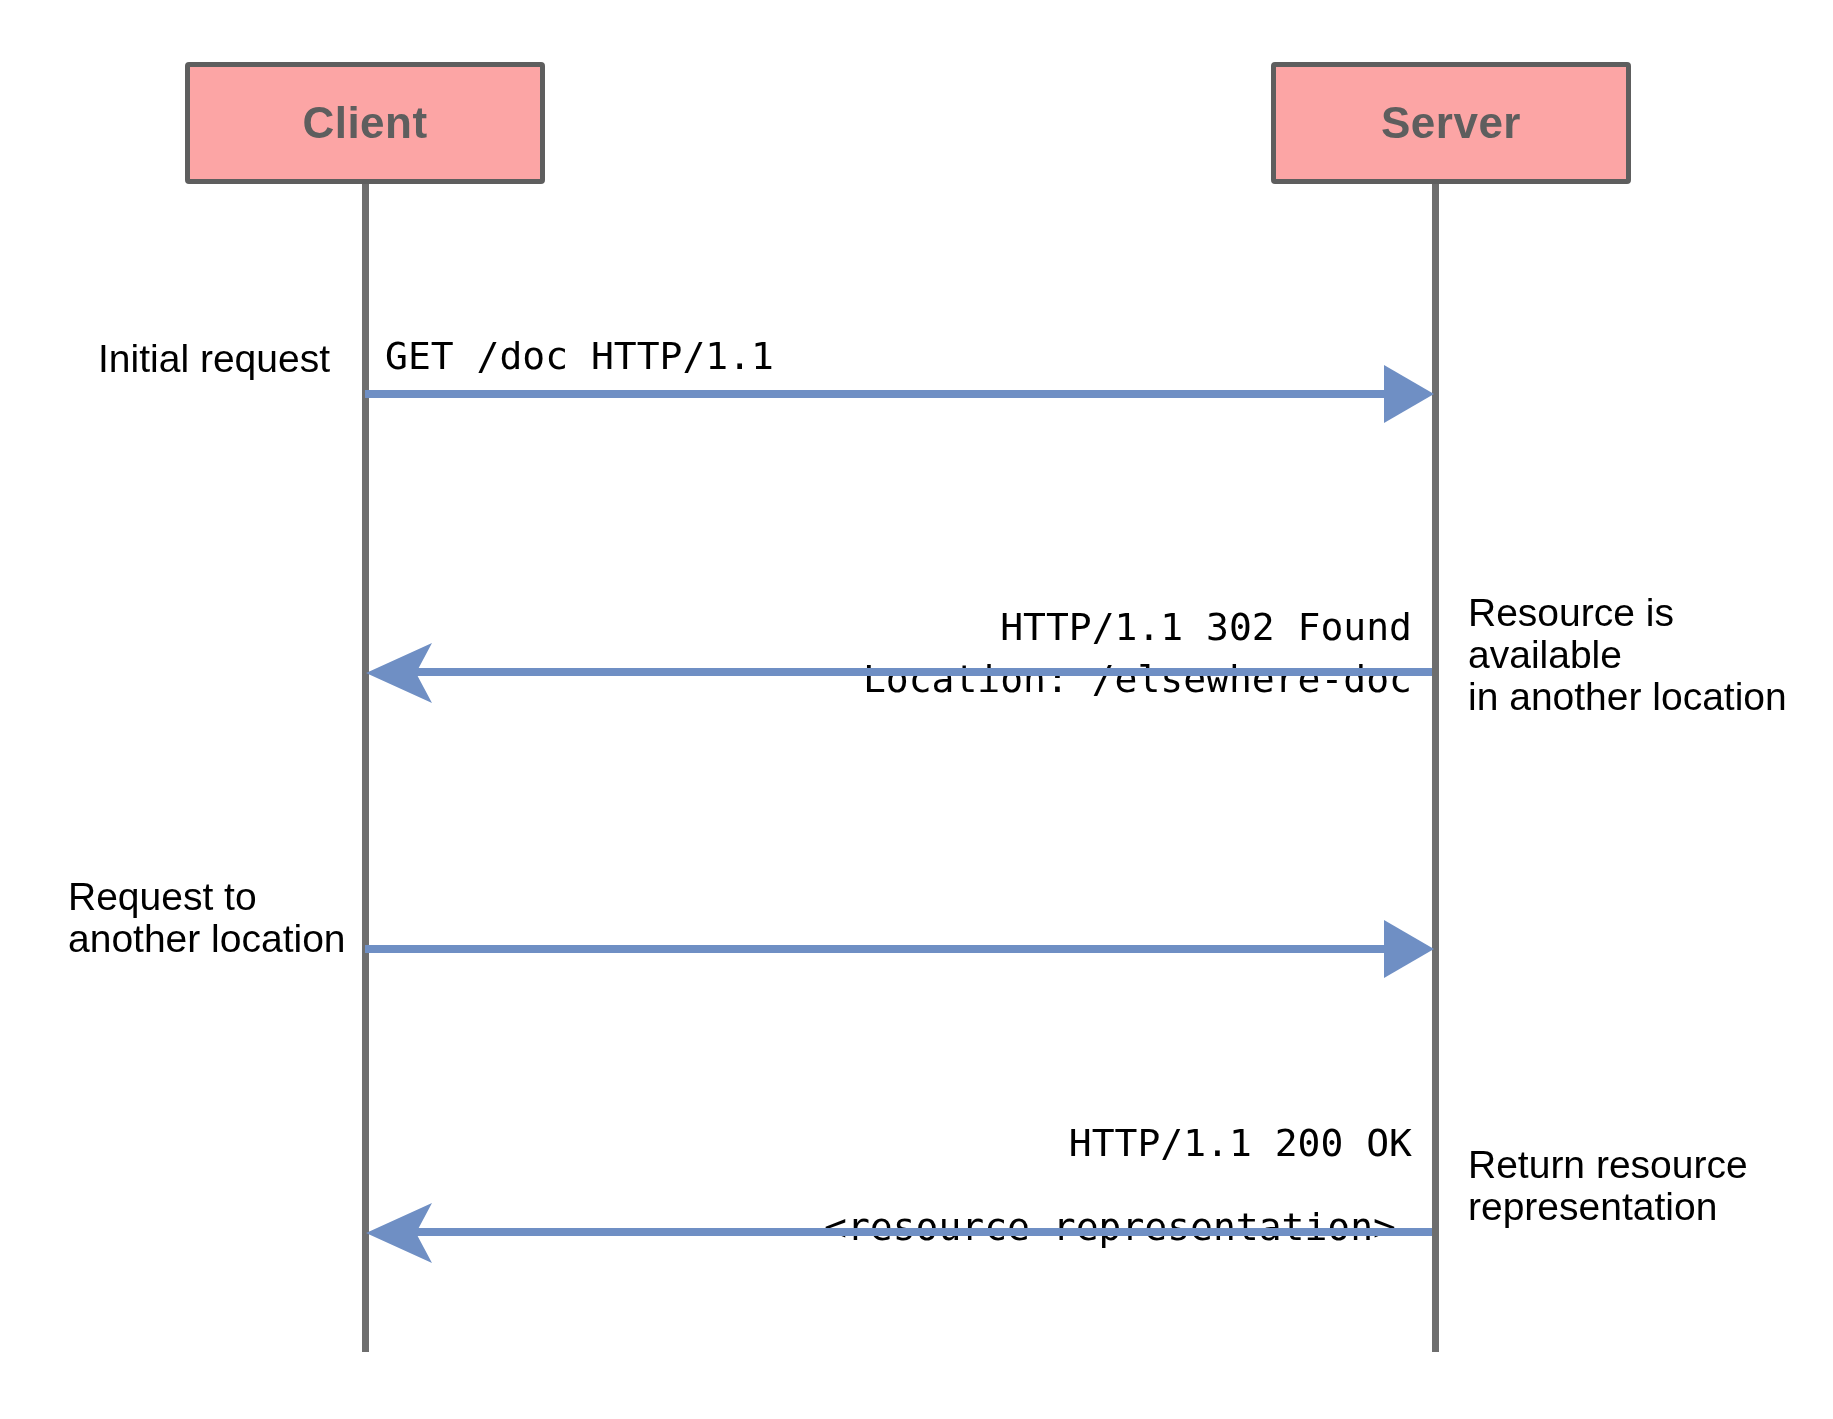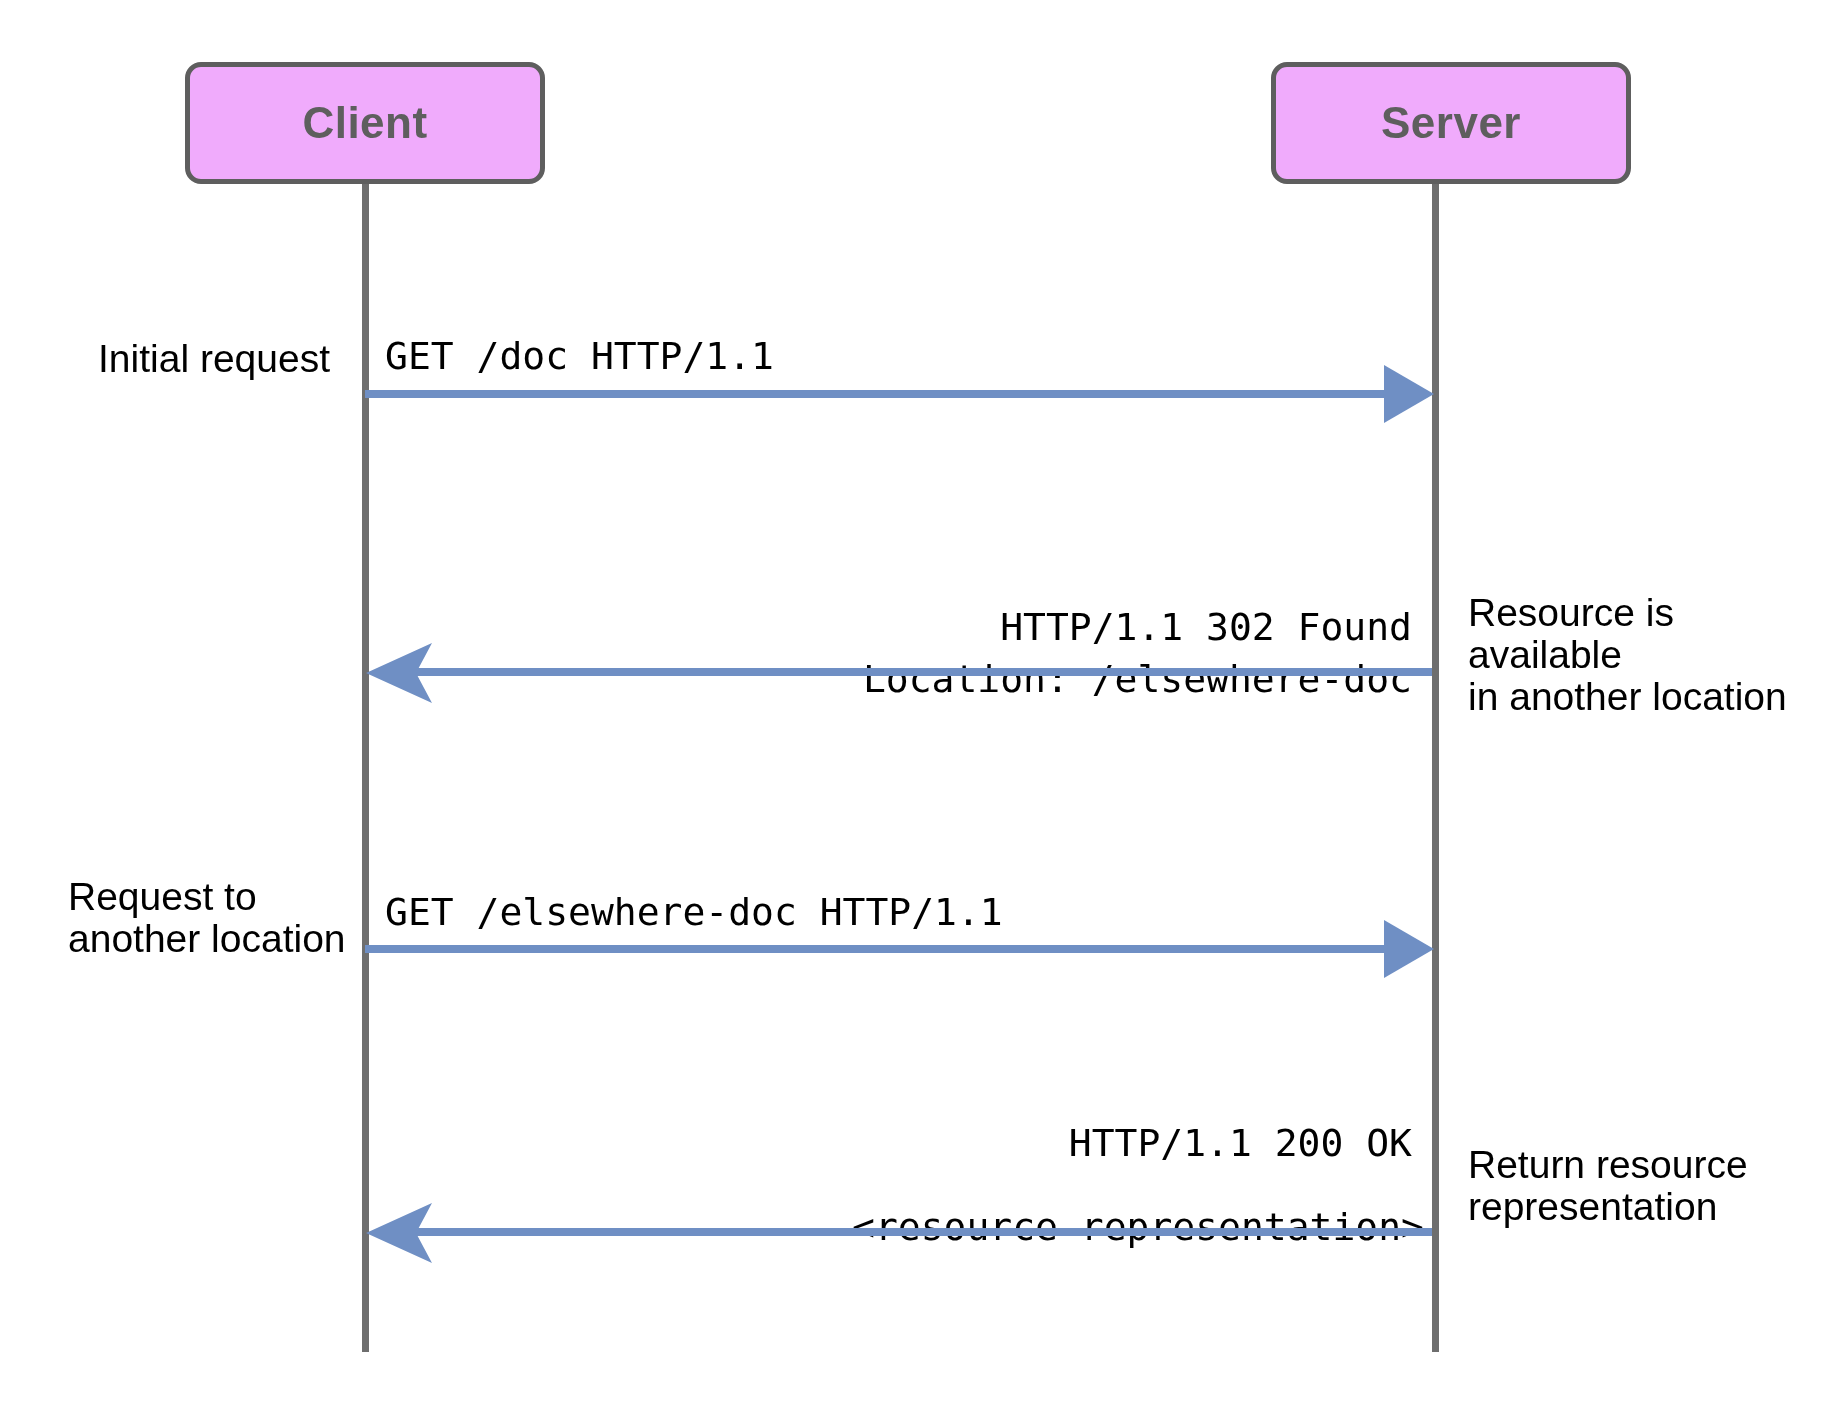--- a/index.html
+++ b/index.html
@@ -14,23 +14,23 @@
     position: relative;
     width: 1833px;
     height: 1419px;
     background: #ffffff;
     overflow: hidden;
   }
   
   .participant-box {
     position: absolute;
     box-sizing: border-box;
-    background: #f0abfc;
+    background: #fca5a5;
     border: 5px solid #5e5e5e;
-    border-radius: 16px;
+    border-radius: 4px;
     display: flex;
     align-items: center;
     justify-content: center;
   }
   .participant-label {
     font-family: "Liberation Sans", sans-serif;
     font-size: 44px;
     font-weight: bold;
     color: #5e5e5e;
     letter-spacing: 0.5px;
@@ -106,29 +106,28 @@
 in another location</div>
 
   <div class="msg-line" style="left:400px; top:668px; width:1032px;"></div>
   <svg class="arrowhead" style="left:366px; top:643px;" width="66" height="60" viewBox="0 0 66 60">
     <polygon points="0,30 66,0 50,30 66,60" fill="#6f8fc4"></polygon>
   </svg>
 
   <div class="note align-left" style="left:68px; top:876px; width:300px;">Request to
 another location</div>
 
-  <div class="msg-text align-left" style="left:385px; top:886px; width:1020px;">GET /elsewhere-doc HTTP/1.1</div>
 
   <div class="msg-line" style="left:365px; top:945px; width:1050px;"></div>
   <svg class="arrowhead" style="left:1384px; top:920px;" width="50" height="58" viewBox="0 0 50 58">
     <polygon points="0,0 50,29 0,58" fill="#6f8fc4"></polygon>
   </svg>
 
   <div class="msg-text align-right" style="left:400px; top:1086px; width:1012px;">HTTP/1.1 200 OK</div>
-  <div class="msg-text align-right" style="left:412px; top:1170px; width:1012px;">&lt;resource representation&gt;</div>
+  <div class="msg-text align-right" style="left:384px; top:1170px; width:1012px;">&lt;resource representation&gt;</div>
 
   <div class="note align-left" style="left:1468px; top:1144px; width:350px;">Return resource
 representation</div>
 
   <div class="msg-line" style="left:400px; top:1228px; width:1032px;"></div>
   <svg class="arrowhead" style="left:366px; top:1203px;" width="66" height="60" viewBox="0 0 66 60">
     <polygon points="0,30 66,0 50,30 66,60" fill="#6f8fc4"></polygon>
   </svg>
 
 </div>

